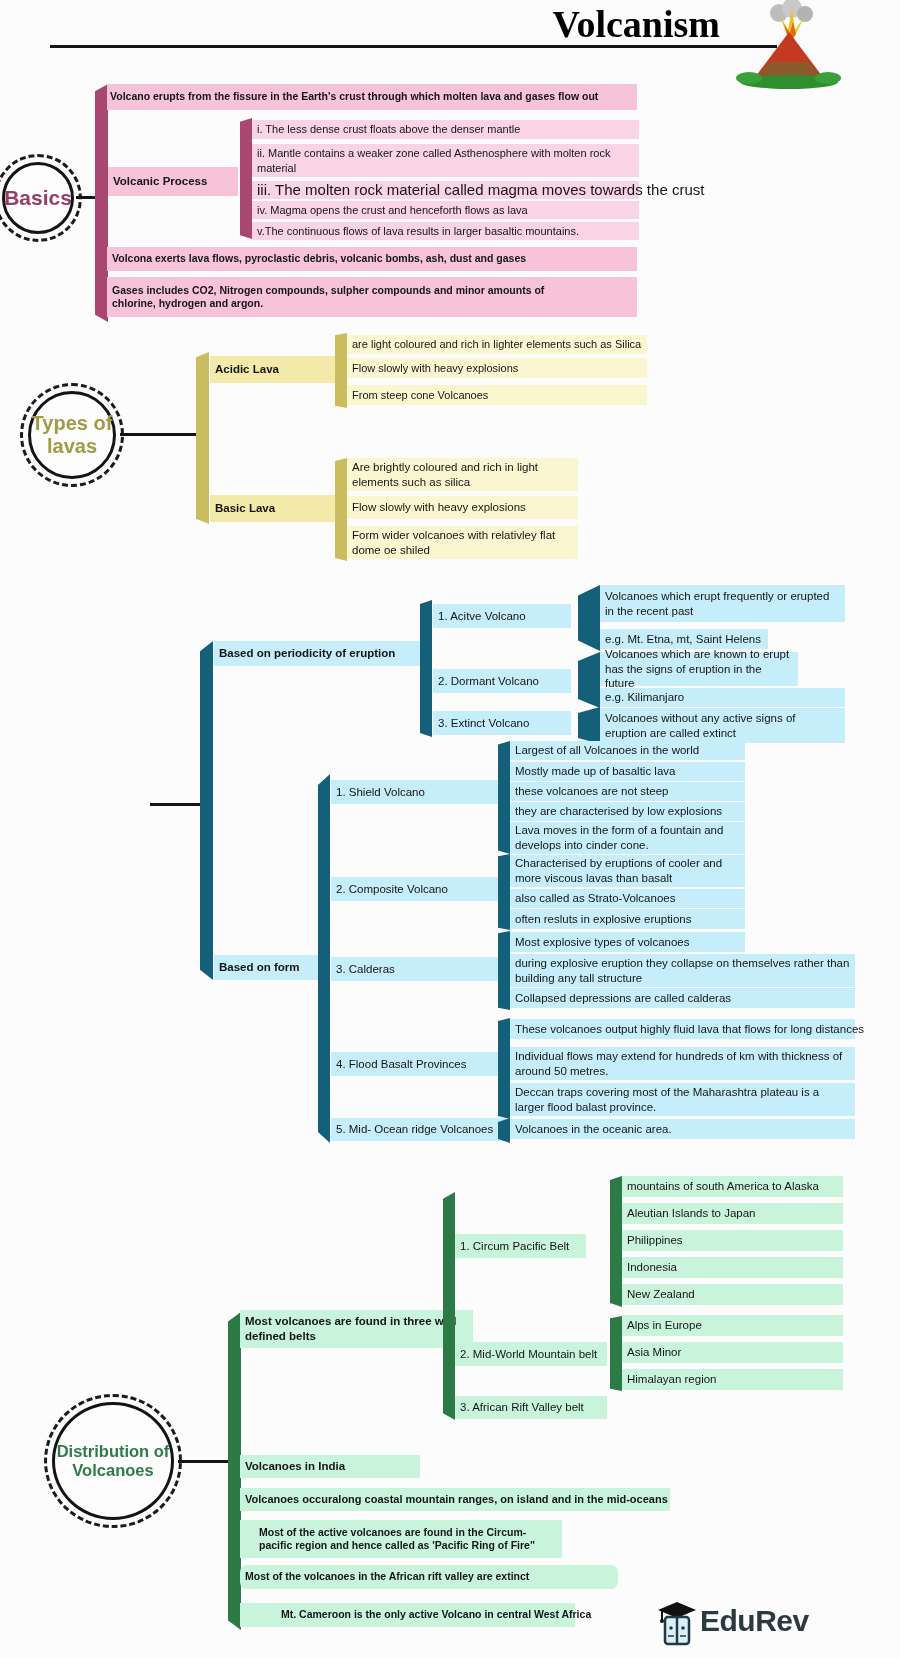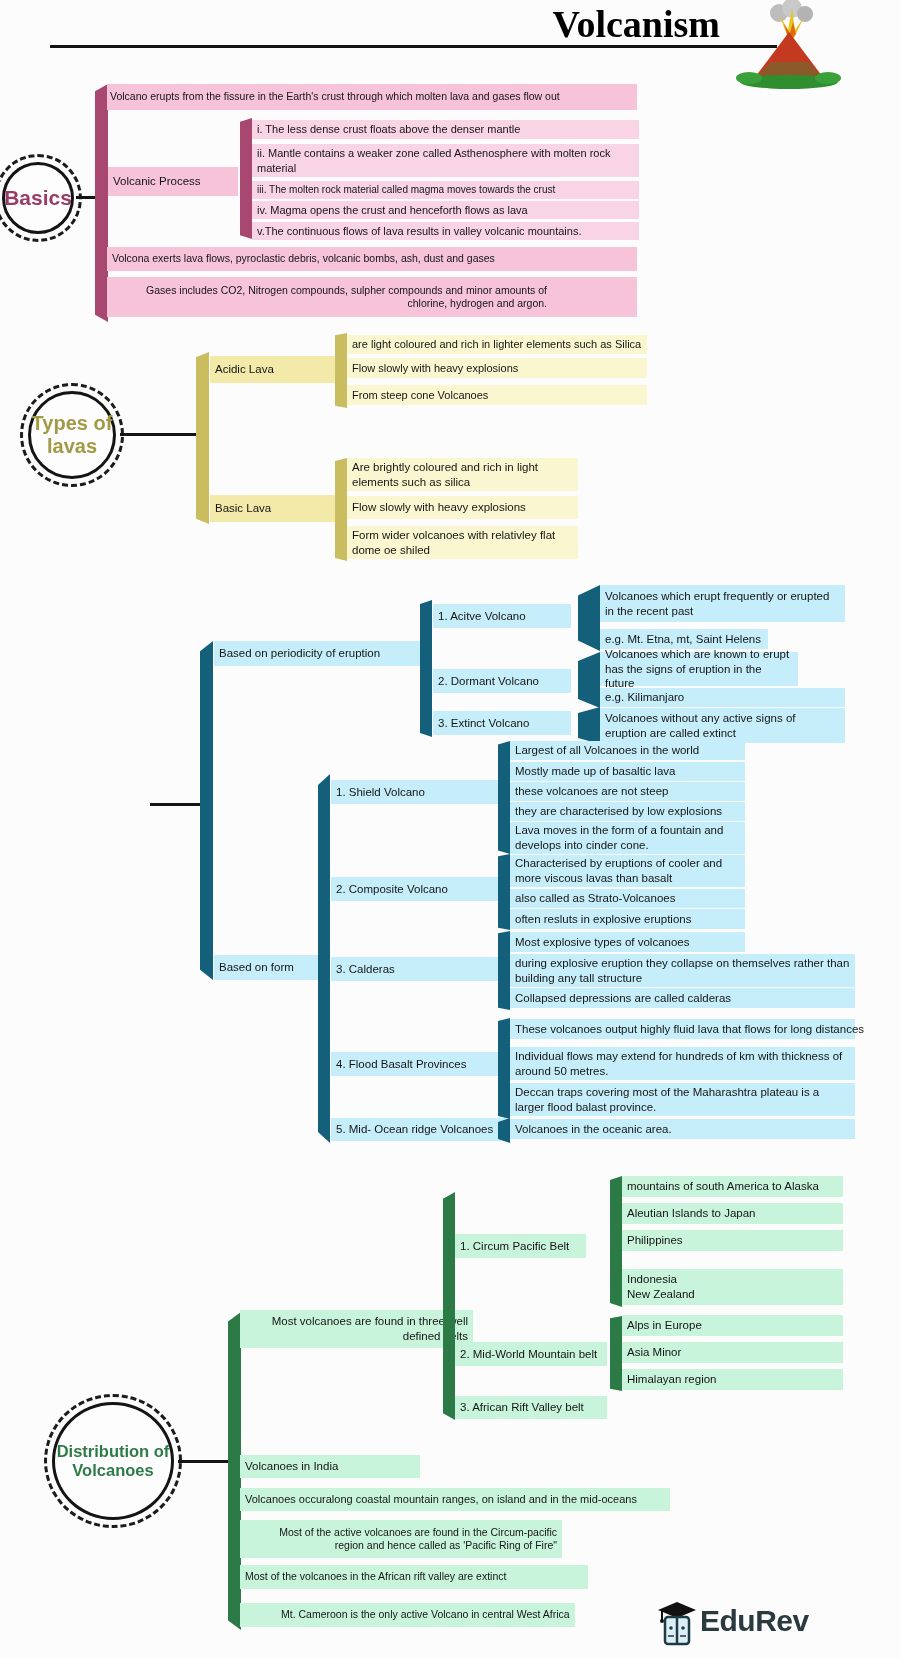--- a/index.html
+++ b/index.html
@@ -1,21 +1,21 @@
 <!DOCTYPE html>
 <html><head>
 <meta charset="utf-8">
 <style>
   html,body { margin:0; padding:0; background:#ffffff; }
   #canvas { position:relative; width:900px; height:1658px; background:#fcfcfc;
             font-family:"Liberation Sans", sans-serif; overflow:hidden; color:#151515; }
 
   .bar { position:absolute; display:flex; align-items:center; font-size:11.5px;
          line-height:1.28; padding:1px 5px; box-sizing:border-box; }
-  .b  { font-weight:400;text-align:right; }
+  .b  { font-weight:700; }
   .sm { font-size:10.5px; }
   .nw { white-space:nowrap; }
 
   .pink1 { background:#F6C3D9; }
   .pink2 { background:#F8D4E4; }
   .yel-l { background:#F3EAAA; }
   .yel   { background:#FAF6CF; }
   .cyan  { background:#C6EEFA; }
   .green { background:#C9F4DC; }
 
@@ -68,23 +68,23 @@
   <div class="line" style="left:76px;top:196px;width:20px;height:3px;"></div>
   <div class="spine sp-pink rib" style="left:95px;top:84px;width:13px;height:238px;"></div>
 
   <div class="bar pink1 b sm nw" style="left:107px;top:84px;width:530px;height:26px;padding:1px 3px;">Volcano erupts from the fissure in the Earth's crust through which molten lava and gases flow out</div>
 
   <div class="bar pink1 b" style="left:108px;top:167px;width:130px;height:29px;">Volcanic Process</div>
   <div class="spine sp-pink rib" style="left:240px;top:118px;width:12px;height:121px;"></div>
 
   <div class="bar pink2 nw" style="left:252px;top:120px;width:387px;height:19px;font-size:11px;">i. The less dense crust floats above the denser mantle</div>
   <div class="bar pink2" style="left:252px;top:144px;width:387px;height:33px;font-size:11px;">ii. Mantle contains a weaker zone called Asthenosphere with molten rock material</div>
-  <div class="bar pink2 nw" style="left:252px;top:181px;width:387px;height:18px;font-size:10px;">iii. The molten rock material called magma moves towards the crust</div>
+  <div class="bar pink2 nw" style="left:252px;top:181px;width:387px;height:18px;font-size:15px;">iii. The molten rock material called magma moves towards the crust</div>
   <div class="bar pink2 nw" style="left:252px;top:201px;width:387px;height:18px;font-size:11px;">iv. Magma opens the crust and henceforth flows as lava</div>
-  <div class="bar pink2 nw" style="left:252px;top:222px;width:387px;height:18px;font-size:11px;">v.The continuous flows of lava results in valley volcanic mountains.</div>
+  <div class="bar pink2 nw" style="left:252px;top:222px;width:387px;height:18px;font-size:11px;">v.The continuous flows of lava results in larger basaltic mountains.</div>
 
   <div class="bar pink1 b sm nw" style="left:107px;top:247px;width:530px;height:24px;">Volcona exerts lava flows, pyroclastic debris, volcanic bombs, ash, dust and gases</div>
   <div class="bar pink1 b sm" style="left:107px;top:277px;width:530px;height:40px;padding-right:90px;">Gases includes CO2, Nitrogen compounds, sulpher compounds and minor amounts of chlorine, hydrogen and argon.</div>
 
   <div class="circle-o" style="left:20px;top:383px;width:104px;height:104px;">
     <div class="circle-i" style="font-size:20px;color:#A29A45;">
       <span>Types of lavas</span>
     </div>
   </div>
   <div class="line" style="left:120px;top:433px;width:76px;height:3px;"></div>
@@ -164,35 +164,35 @@
   <div class="spine sp-green rib" style="left:228px;top:1312px;width:13px;height:318px;"></div>
 
   <div class="bar green b" style="left:240px;top:1310px;width:233px;height:38px;">Most volcanoes are found in three well defined belts</div>
   <div class="spine sp-green rib" style="left:443px;top:1192px;width:12px;height:228px;"></div>
 
   <div class="bar green" style="left:455px;top:1234px;width:131px;height:24px;">1. Circum Pacific Belt</div>
   <div class="spine sp-green rib" style="left:610px;top:1176px;width:12px;height:131px;"></div>
   <div class="bar green nw" style="left:622px;top:1176px;width:221px;height:21px;">mountains of south America to Alaska</div>
   <div class="bar green nw" style="left:622px;top:1203px;width:221px;height:21px;">Aleutian Islands to Japan</div>
   <div class="bar green nw" style="left:622px;top:1230px;width:221px;height:21px;">Philippines</div>
-  <div class="bar green nw" style="left:622px;top:1257px;width:221px;height:21px;margin-top:12px;">Indonesia</div>
+  <div class="bar green nw" style="left:622px;top:1257px;width:221px;height:21px;">Indonesia</div>
   <div class="bar green nw" style="left:622px;top:1284px;width:221px;height:21px;">New Zealand</div>
 
   <div class="bar green" style="left:455px;top:1342px;width:152px;height:24px;">2. Mid-World Mountain belt</div>
   <div class="spine sp-green rib" style="left:610px;top:1316px;width:12px;height:75px;"></div>
   <div class="bar green nw" style="left:622px;top:1315px;width:221px;height:21px;">Alps in Europe</div>
   <div class="bar green nw" style="left:622px;top:1342px;width:221px;height:21px;">Asia Minor</div>
   <div class="bar green nw" style="left:622px;top:1369px;width:221px;height:21px;">Himalayan region</div>
 
   <div class="bar green" style="left:455px;top:1396px;width:152px;height:23px;">3. African Rift Valley belt</div>
 
   <div class="bar green b" style="left:240px;top:1455px;width:180px;height:23px;">Volcanoes in India</div>
   <div class="bar green b nw" style="left:240px;top:1488px;width:430px;height:23px;font-size:11px;">Volcanoes occuralong coastal mountain ranges, on island and in the mid-oceans</div>
   <div class="bar green b sm" style="left:240px;top:1520px;width:322px;height:38px;padding-left:19px;">Most of the active volcanoes are found in the Circum-pacific region and hence called as 'Pacific Ring of Fire"</div>
-  <div class="bar green b sm nw" style="left:240px;top:1565px;width:348px;height:24px;">Most of the volcanoes in the African rift valley are extinct</div>
+  <div class="bar green b sm nw" style="left:240px;top:1565px;width:378px;height:24px;border-radius:7px;">Most of the volcanoes in the African rift valley are extinct</div>
   <div class="bar green b sm nw" style="left:240px;top:1603px;width:335px;height:24px;padding-left:41px;">Mt. Cameroon is the only active Volcano in central West Africa</div>
 
   <svg style="position:absolute;left:656px;top:1600px;" width="42" height="48" viewBox="0 0 42 48">
     <polygon points="21,2 40,10 21,18 2,10" fill="#111111"></polygon>
     <rect x="18" y="14" width="6" height="4" fill="#111111"></rect>
     <line x1="6" y1="11" x2="6" y2="20" stroke="#111111" stroke-width="2"></line>
     <circle cx="6" cy="21" r="2" fill="#111111"></circle>
     <rect x="9" y="17" width="24" height="27" rx="3" fill="#ddeff6" stroke="#1d3b45" stroke-width="2.5"></rect>
     <line x1="21" y1="17" x2="21" y2="44" stroke="#1d3b45" stroke-width="2.5"></line>
     <circle cx="15" cy="28" r="1.8" fill="#1d3b45"></circle>

